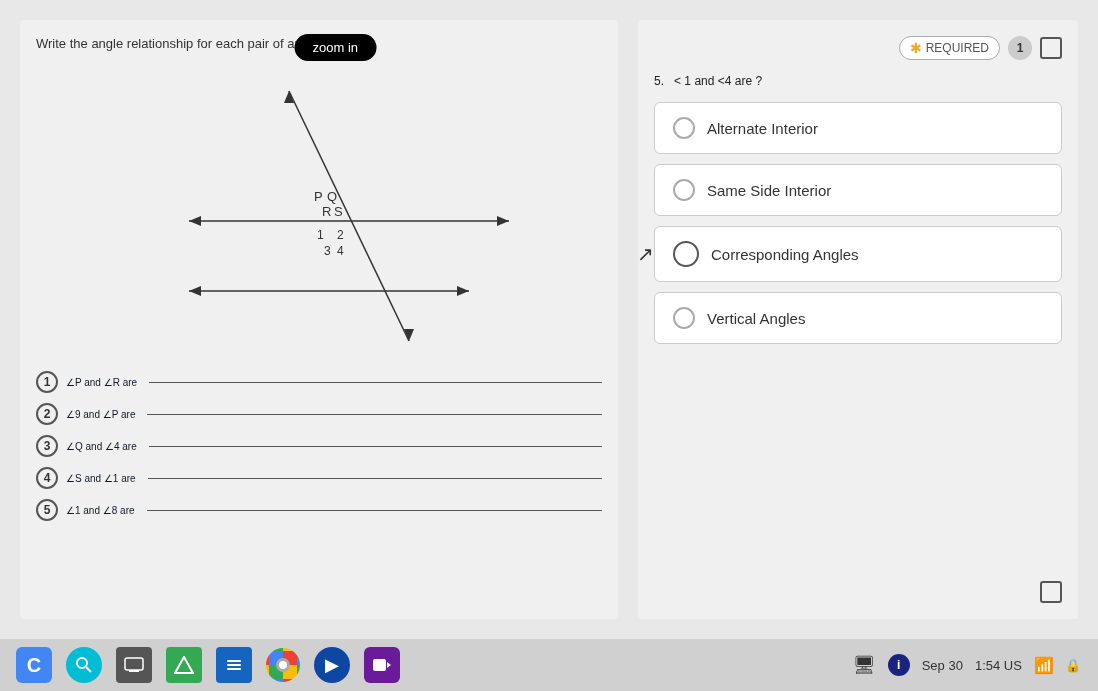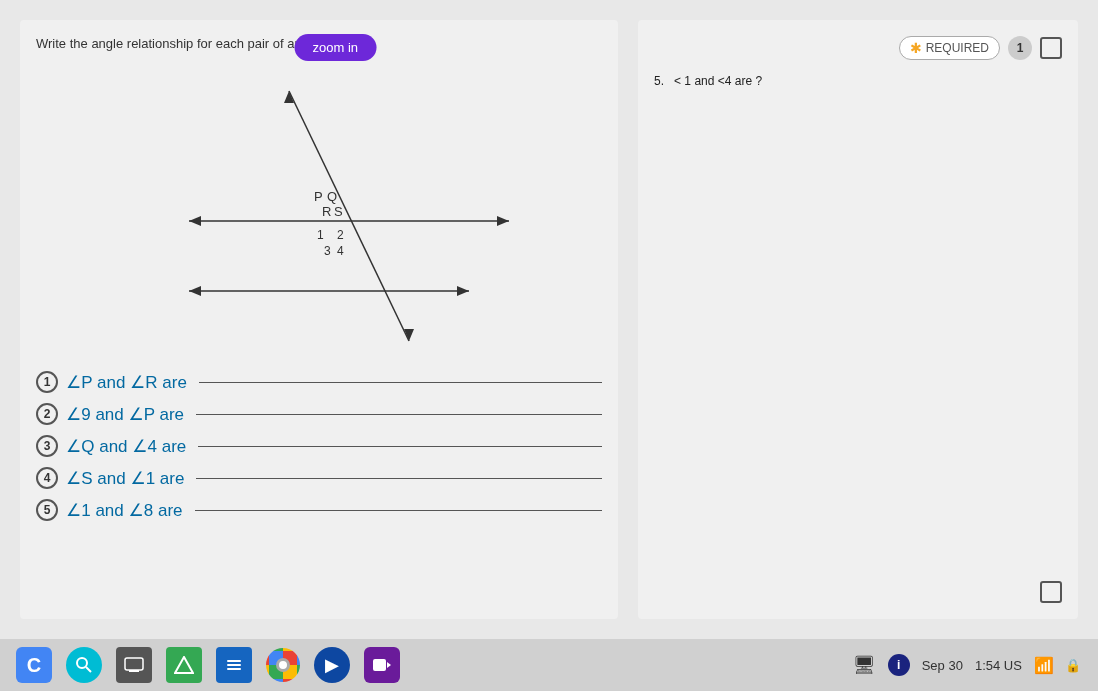--- a/index.html
+++ b/index.html
@@ -36,21 +36,21 @@
       font-size: 13px;
       color: #333;
       margin-bottom: 10px;
     }
 
     .zoom-btn {
       position: absolute;
       top: 14px;
       left: 50%;
       transform: translateX(-30%);
-      background: #6d28d9;
+      background: #000000;
       color: white;
       border: none;
       border-radius: 20px;
       padding: 6px 18px;
       font-size: 13px;
       cursor: pointer;
     }
 
     .diagram-area {
       width: 100%;
@@ -87,22 +87,22 @@
       display: flex;
       align-items: center;
       justify-content: center;
       font-size: 12px;
       font-weight: bold;
       flex-shrink: 0;
       color: #333;
     }
 
     .q-label {
-      font-size: 17px;
-      color: #0369a1;
+      font-size: 10px;
+      color: #0f172a;
       flex-shrink: 0;
     }
 
     .q-line {
       flex: 1;
       border-bottom: 1px solid #555;
       height: 1px;
       margin-left: 4px;
     }
 
@@ -389,20 +389,44 @@
       <div class="num-badge">1</div>
       <div class="copy-icon"></div>
     </div>
 
     <div class="question-text">
       <span>5.</span>
       &nbsp;
       <span>&lt; 1 and &lt;4 are ?</span>
     </div>
 
+    <div class="answer-options">
+
+      <div class="answer-option">
+        <div class="radio-circle"></div>
+        <span>Alternate Interior</span>
+      </div>
+
+      <div class="answer-option">
+        <div class="radio-circle"></div>
+        <span>Same Side Interior</span>
+      </div>
+
+      <div class="answer-option" style="position:relative;">
+        <span class="cursor-indicator" style="position:absolute; left:-18px; font-size:20px; color:#333;">↗</span>
+        <div class="radio-circle filled" style="border-color:#555; width:26px; height:26px;"></div>
+        <span>Corresponding Angles</span>
+      </div>
+
+      <div class="answer-option">
+        <div class="radio-circle"></div>
+        <span>Vertical Angles</span>
+      </div>
+
+    </div>
 
     <div class="checkbox-area">
       <div class="checkbox-box"></div>
     </div>
   </div>
 </div>
 
 <div class="taskbar">
   <div class="taskbar-icon blue">C</div>
   <div class="taskbar-icon teal">

